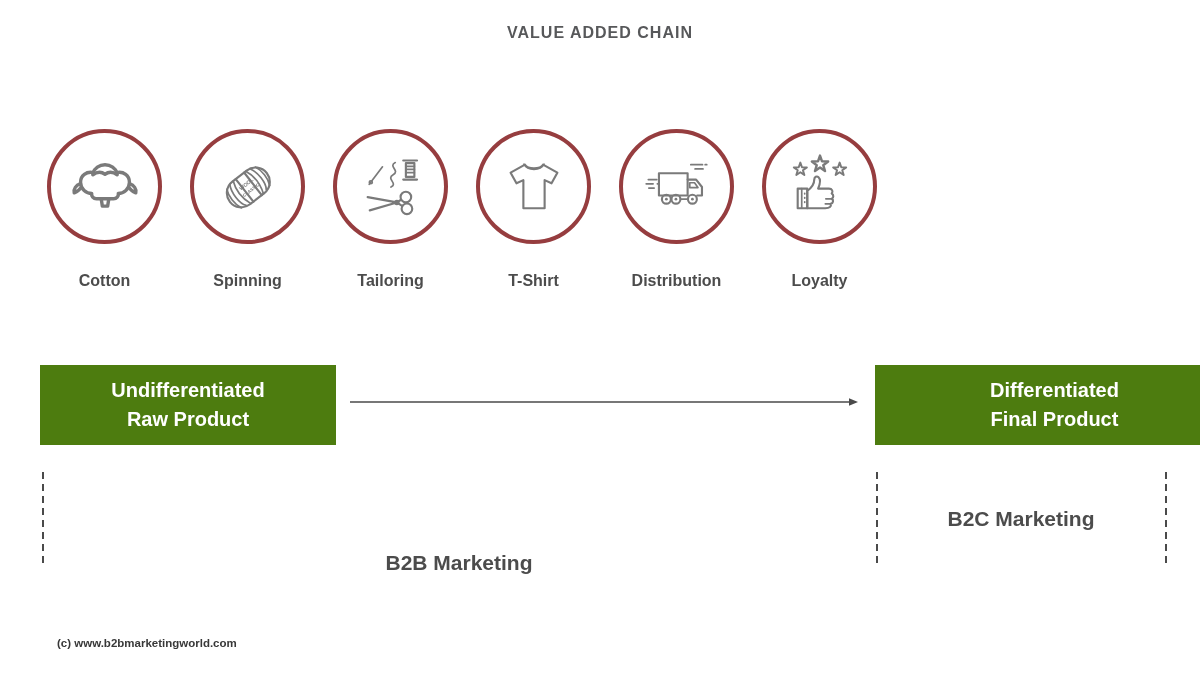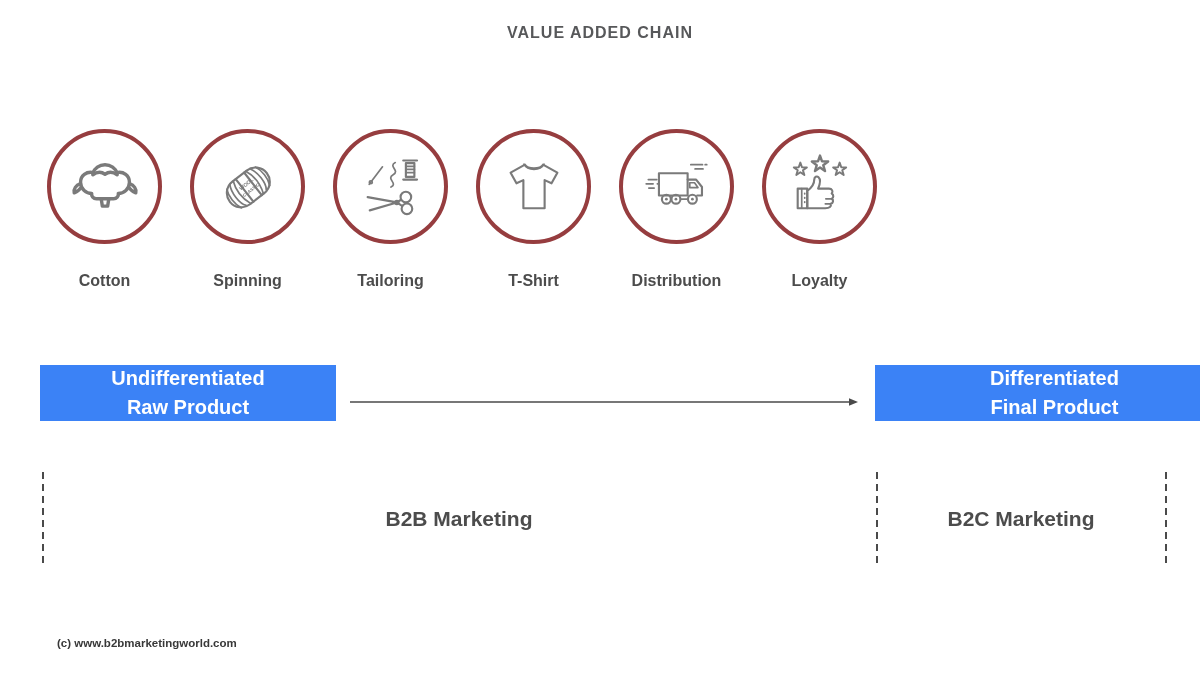--- a/index.html
+++ b/index.html
@@ -25,40 +25,40 @@
   }
   .icon svg{display:block;}
   .icon path,.icon circle,.icon rect,.icon line,.icon polyline{
     fill:none;stroke:#7a7a7a;stroke-width:2;stroke-linecap:round;stroke-linejoin:round;
   }
   .icon text{fill:#7a7a7a;stroke:none;font-family:"Liberation Sans",sans-serif;font-weight:bold;}
   .icon .thick{stroke-width:3.2;}
   .icon .thin{stroke-width:1.6;}
   .icon .fillgray{fill:#7a7a7a;stroke:none;}
   .flow-box{
-    position:absolute;top:365px;height:56px;background:#3b82f6;color:#ffffff;
+    position:absolute;top:365px;height:80px;background:#4d7c0f;color:#ffffff;
     display:flex;flex-direction:column;align-items:center;justify-content:center;
     font-size:20px;font-weight:bold;line-height:1.45;text-align:center;
   }
   .flow-box.left{left:40px;width:296px;}
   .flow-box.right{left:875px;width:295px;padding-left:32px;}
   .arrow-svg{position:absolute;left:348px;top:397px;}
   .arrow-svg line{stroke:#4a4a4a;stroke-width:1.5;}
   .arrow-svg polygon{fill:#4a4a4a;stroke:none;}
   .vdash{
     position:absolute;top:472px;height:96px;width:2px;
     background:repeating-linear-gradient(to bottom,#4a4a4a 0 7px,transparent 7px 12px);
   }
   .vdash.d1{left:42px;}
   .vdash.d2{left:876px;}
   .vdash.d3{left:1165px;}
   .section-label{
     position:absolute;top:507px;font-size:21px;font-weight:bold;color:#4c4c4c;text-align:center;
   }
-  .section-label.b2b{left:42px;width:834px;}
+  .section-label.b2b{left:42px;width:834px;margin-top:44px;}
   .section-label.b2c{left:876px;width:290px;}
   .footer{
     position:absolute;left:57px;top:637px;font-size:11.5px;font-weight:bold;
     color:#383838;letter-spacing:0px;
   }
 </style>
 </head>
 <body>
 
 <div class="canvas">

